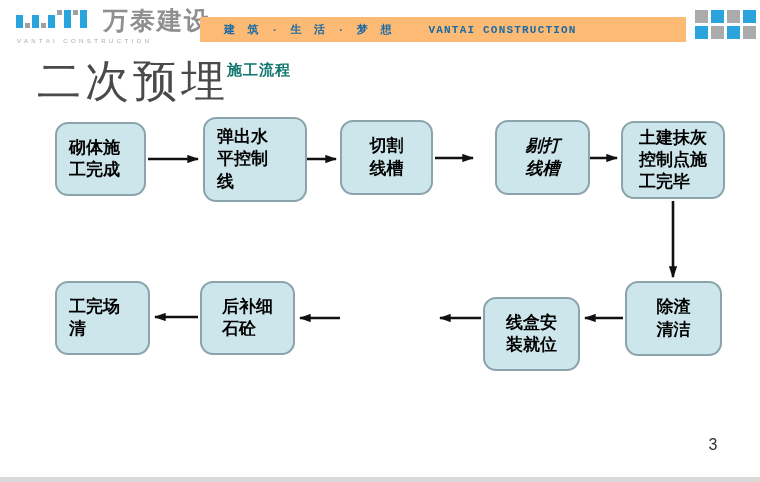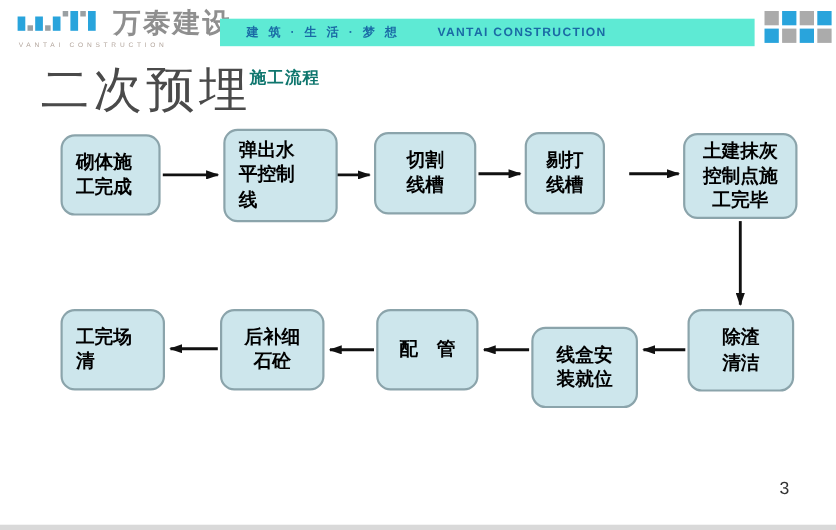--- a/index.html
+++ b/index.html
@@ -9,21 +9,21 @@
   }
 
   
   .logo { position:absolute; left:14px; top:7px; }
   .logo-row { display:flex; align-items:flex-end; gap:7px; }
   .logo-name { font-size:25px; font-weight:bold; color:#8f8f8f; letter-spacing:2px; line-height:1; padding-bottom:2px; }
   .logo-sub { font-size:6px; color:#b3a69d; letter-spacing:3.4px; margin-top:3px; padding-left:3px; white-space:nowrap; }
 
   .banner {
     position:absolute; left:200px; top:17px; width:486px; height:25px;
-    background:#5eead4; display:flex; align-items:center;
+    background:#fdba74; display:flex; align-items:center;font-family:Liberation Mono, monospace;
   }
   .banner-slogan { margin-left:24px; font-size:11px; font-weight:bold; color:#1a6aa5; letter-spacing:3px; white-space:nowrap; }
   .banner-company { margin-left:34px; font-size:11px; font-weight:bold; color:#1a6aa5; letter-spacing:1.2px; white-space:nowrap; }
 
   .squares {
     position:absolute; left:695px; top:10px;
     display:grid; grid-template-columns:repeat(4,13px); grid-auto-rows:13px; gap:3px;
   }
   .sq-b { background:#29a4dc; }
   .sq-g { background:#ababab; }
@@ -32,28 +32,28 @@
   .title { position:absolute; left:37px; top:52px; font-size:44px; color:#4a4a4a; letter-spacing:4px; }
   .subtitle { position:absolute; left:227px; top:61px; font-size:15px; color:#0f766e; letter-spacing:1px;font-weight:bold; }
 
   
   .arrows { position:absolute; left:0; top:0; width:760px; height:482px; pointer-events:none; }
 
   .flow-box {
     position:absolute; background:#cde6ec; border:2px solid #8ba4ab; border-radius:13px;
     display:flex; align-items:center; justify-content:center;
     font-size:17px; font-weight:bold; color:#000000; line-height:1.3;
-    white-space:pre-line; text-align:center; box-sizing:border-box;
+    white-space:pre-line; text-align:left; box-sizing:border-box;
   }
   .flow-box.align-left { justify-content:flex-start; text-align:left; padding-left:12px; }
 
   .b1  { left:55px;  top:122px; width:91px;  height:74px; }
   .b2  { left:203px; top:117px; width:104px;  height:85px; }
   .b3  { left:340px; top:120px; width:93px;  height:75px; }
-  .b4  { left:477px; top:120px; width:73px;  height:75px; }
+  .b4  { left:495px; top:120px; width:95px;  height:75px;font-style:italic; }
   .b5  { left:621px; top:121px; width:104px; height:78px; }
   .b6  { left:625px; top:281px; width:97px;  height:75px; }
   .b7  { left:483px; top:281px; width:97px;  height:74px;margin-top:16px; }
   .b8  { left:342px; top:281px; width:93px;  height:74px; }
   .b9  { left:200px; top:281px; width:95px;  height:74px; }
   .b10 { left:55px;  top:281px; width:95px;  height:74px; }
 
   
   .page-num { position:absolute; left:700px; top:436px; width:26px; text-align:center; font-size:16px; color:#333333; }
   .footer-bar { position:absolute; left:0; right:0; bottom:0; height:5px; background:#d9d9d9; }
@@ -131,21 +131,20 @@
   <div class="flow-box b4"><span>剔打
 线槽</span></div>
   <div class="flow-box b5"><span>土建抹灰
 控制点施
 工完毕</span></div>
 
   <div class="flow-box b10 align-left"><span>工完场
 清</span></div>
   <div class="flow-box b9"><span>后补细
 石砼</span></div>
-  <div class="flow-box b8"><span>配　管</span></div>
   <div class="flow-box b7"><span>线盒安
 装就位</span></div>
   <div class="flow-box b6"><span>除渣
 清洁</span></div>
 
   <div class="page-num">3</div>
   <div class="footer-bar"></div>
 
 </div>
 

